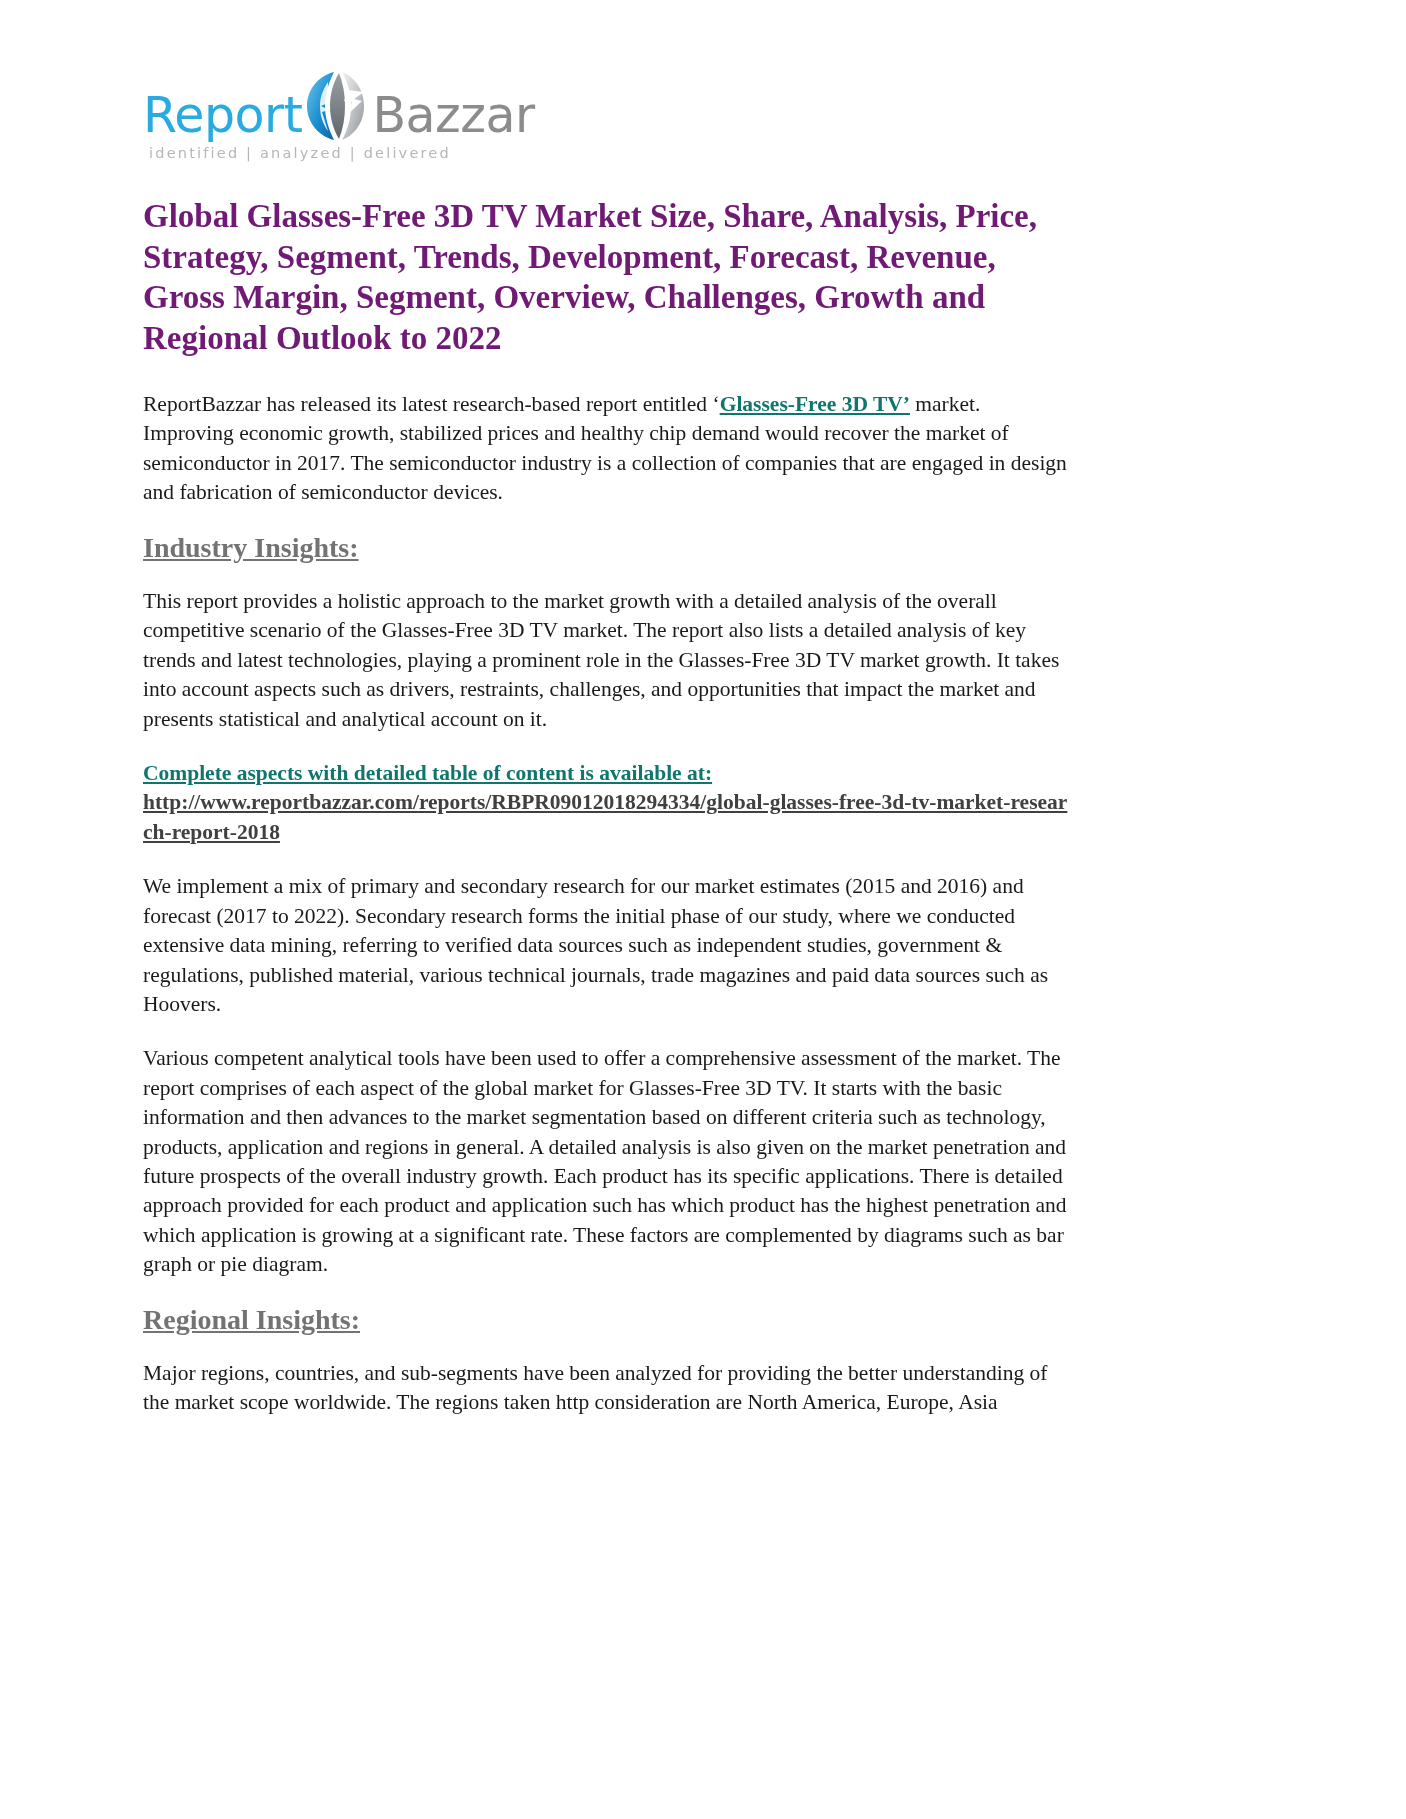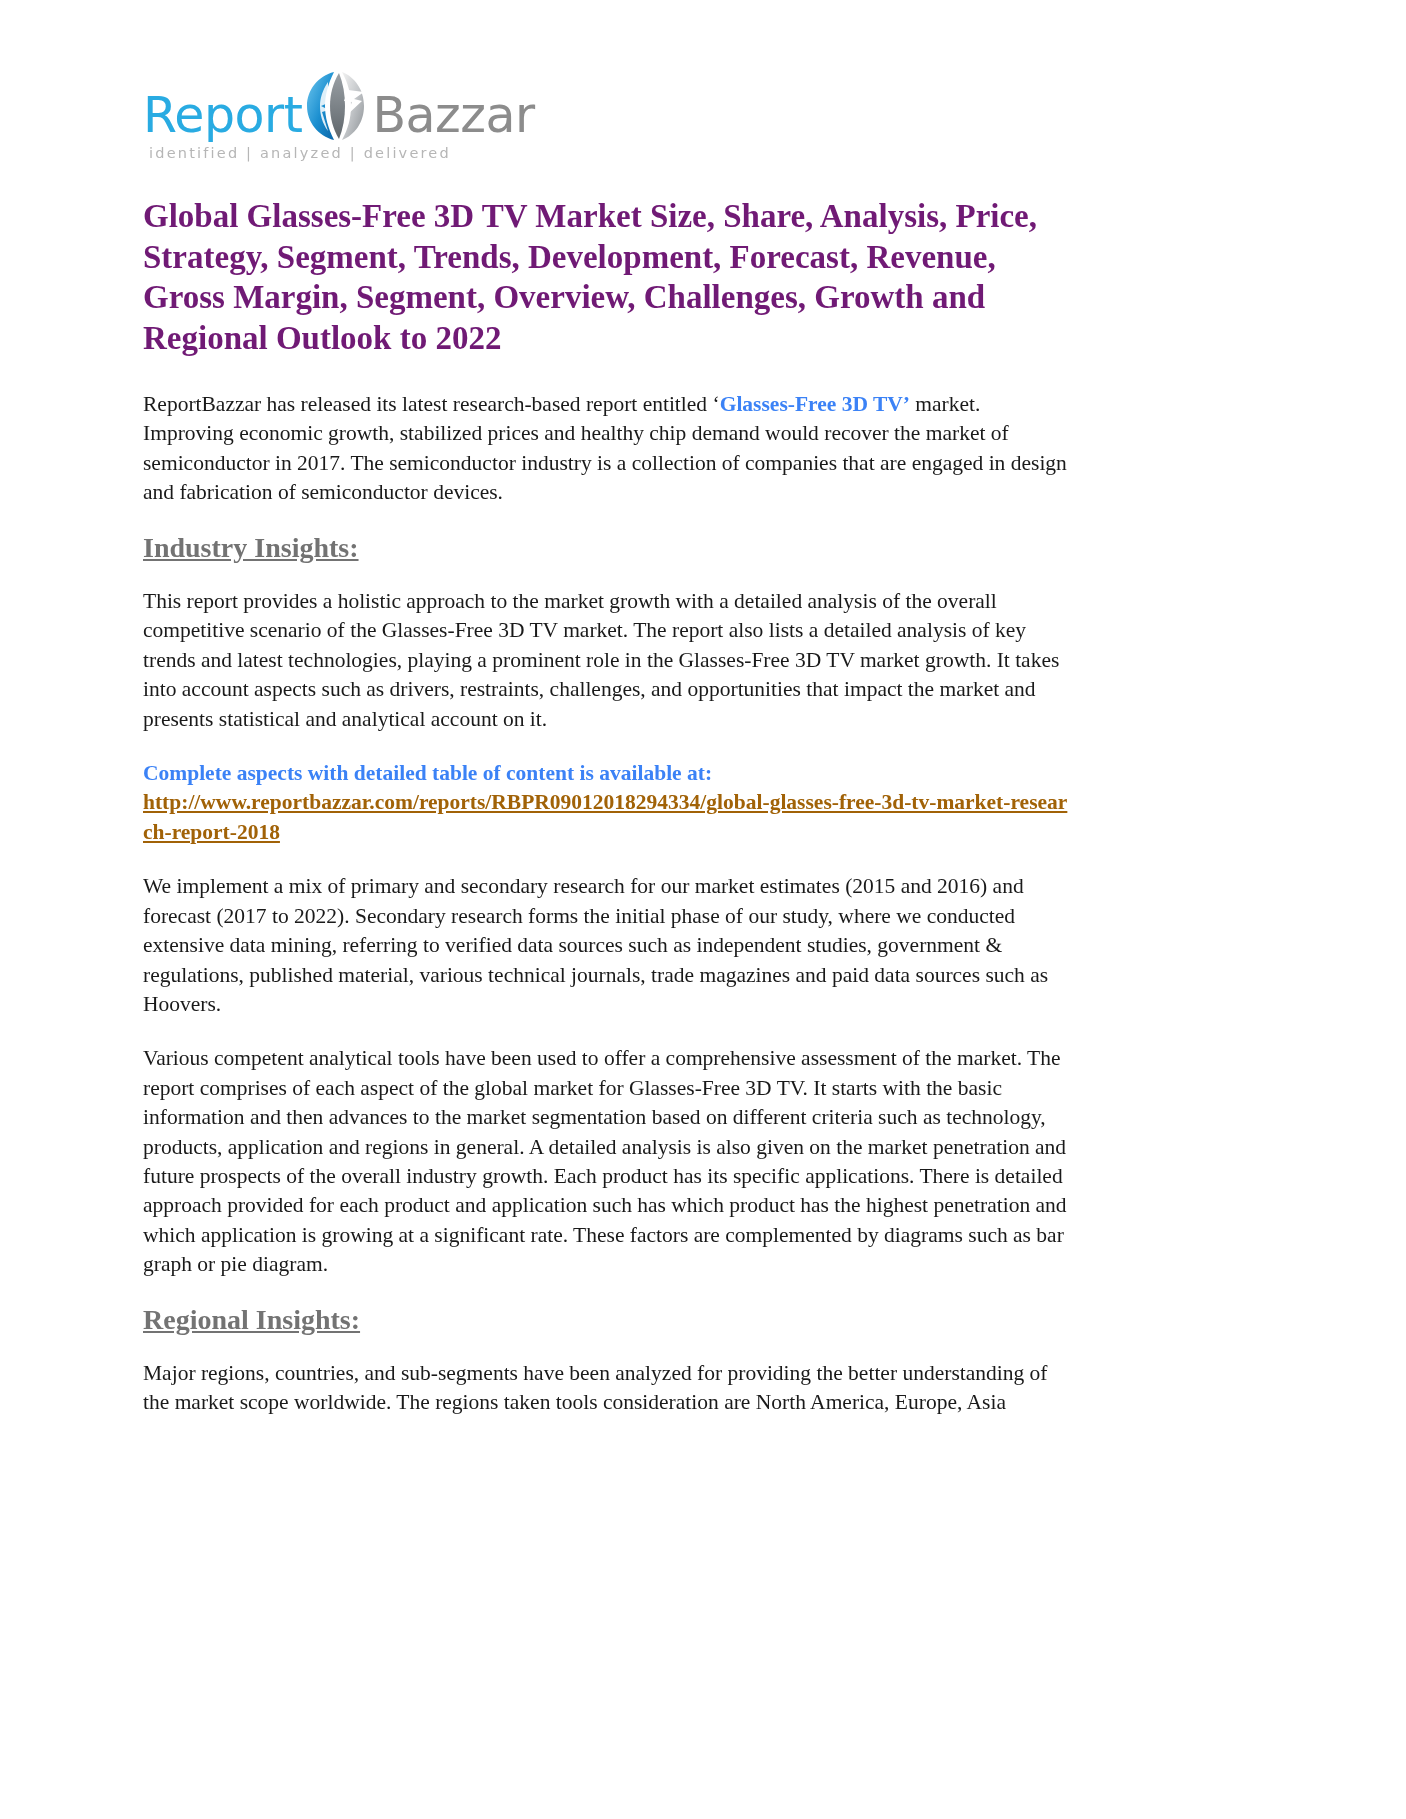--- a/index.html
+++ b/index.html
@@ -102,24 +102,25 @@
     font-size: 28px;
     line-height: 29.4px;
     font-weight: bold;
     color: #737373;
     text-decoration: underline;
     margin: 0 0 25px 0;
     display: block;
   }
   .bold-lead {
     font-weight: bold;
-    color: #3b82f6;
+    color: #0f766e;
+    text-decoration: underline;
   }
   .link {
-    color: #a16207;
+    color: #404040;
     font-weight: bold;
     text-decoration: underline;
     word-break: break-all;
   }
   .avail-block {
     margin: 0 0 25px 0;
   }
   .avail-block .bold-lead {
     display: block;
     font-size: 21.5px;
@@ -185,16 +186,16 @@
       <a class="link" href="#">http://www.reportbazzar.com/reports/RBPR09012018294334/global-glasses-free-3d-tv-market-research-report-2018</a>
     </div>
 
     <p class="para">We implement a mix of primary and secondary research for our market estimates (2015 and 2016) and forecast (2017 to 2022). Secondary research forms the initial phase of our study, where we conducted extensive data mining, referring to verified data sources such as independent studies, government &amp; regulations, published material, various technical journals, trade magazines and paid data sources such as Hoovers.</p>
 
 
     <p class="para">Various competent analytical tools have been used to offer a comprehensive assessment of the market. The report comprises of each aspect of the global market for Glasses-Free 3D TV. It starts with the basic information and then advances to the market segmentation based on different criteria such as technology, products, application and regions in general. A detailed analysis is also given on the market penetration and future prospects of the overall industry growth. Each product has its specific applications. There is detailed approach provided for each product and application such has which product has the highest penetration and which application is growing at a significant rate. These factors are complemented by diagrams such as bar graph or pie diagram.</p>
 
     <span class="heading">Regional Insights:</span>
 
-    <p class="para">Major regions, countries, and sub-segments have been analyzed for providing the better understanding of the market scope worldwide.  The regions taken tools consideration are North America, Europe, Asia</p>
+    <p class="para">Major regions, countries, and sub-segments have been analyzed for providing the better understanding of the market scope worldwide.  The regions taken http consideration are North America, Europe, Asia</p>
 
   </div>
 </div>
 
 </body></html>

